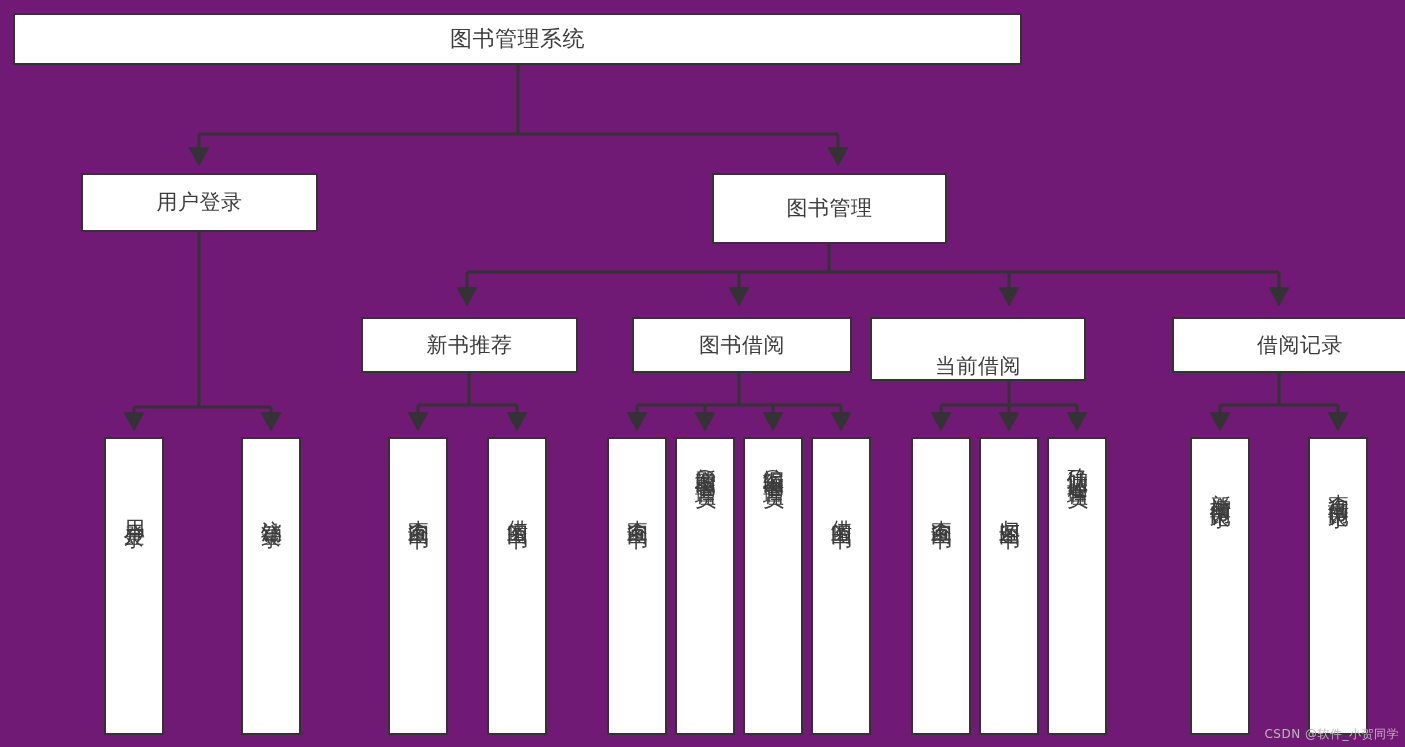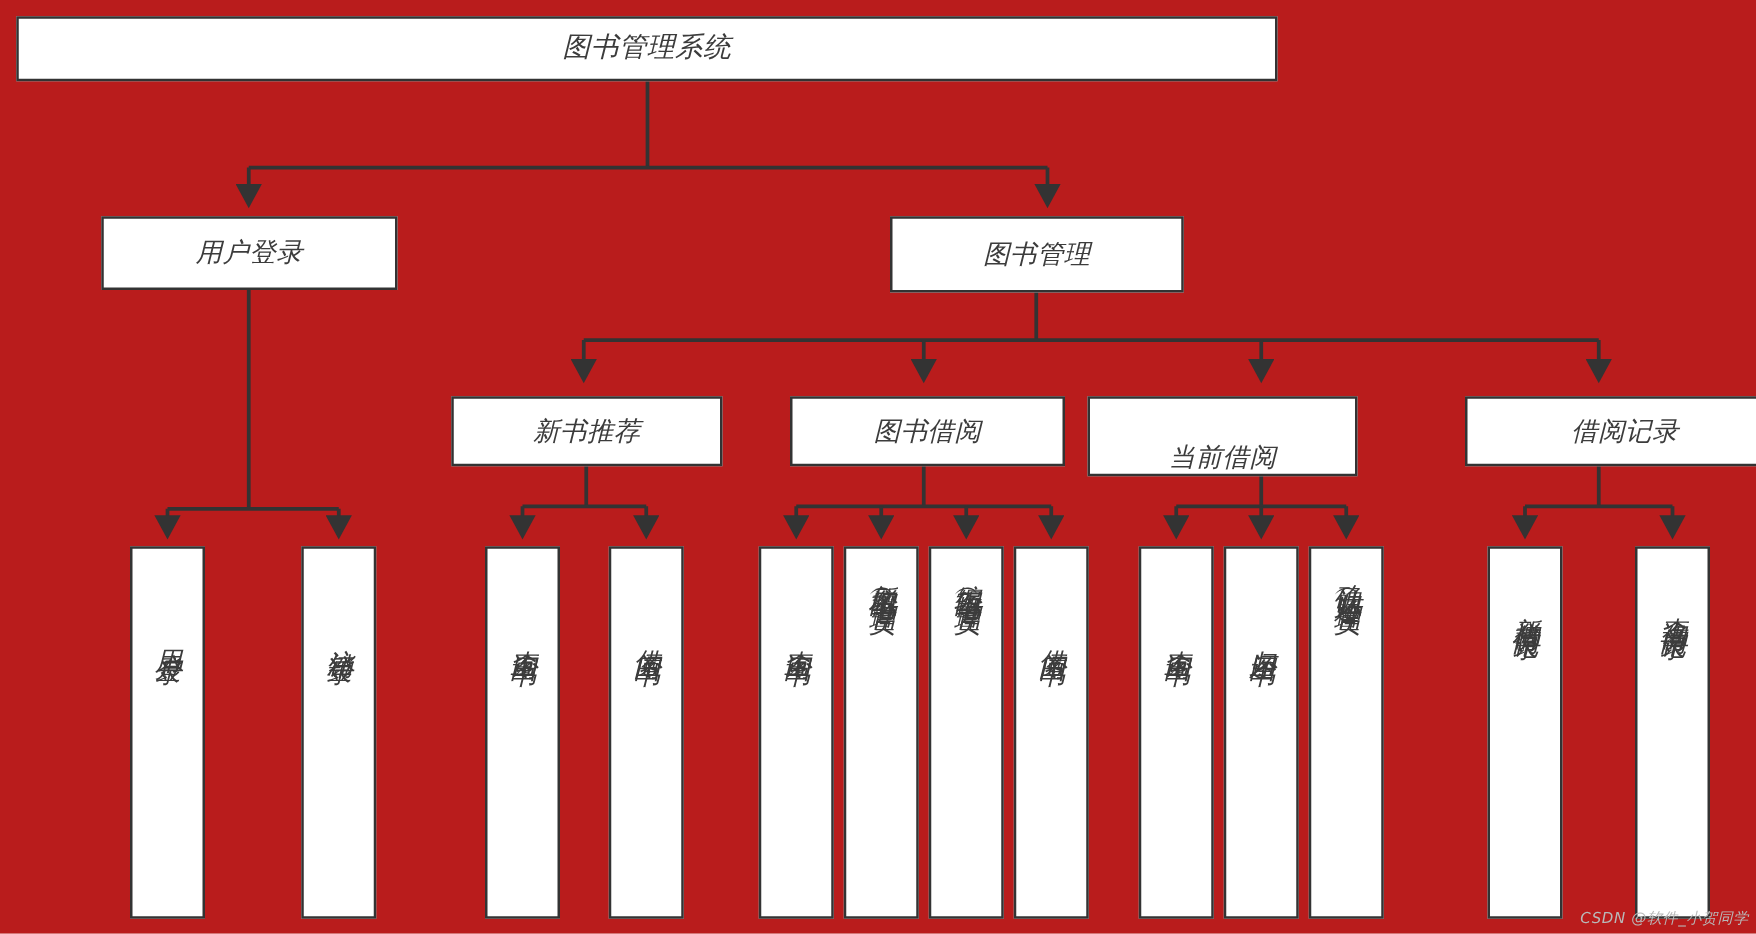--- a/index.html
+++ b/index.html
@@ -8,23 +8,22 @@
     padding: 0;
     background: #ffffff;
   }
   body {
     font-family: "DejaVu Sans", "Liberation Sans", sans-serif;
   }
   #diagram-root {
     position: relative;
     width: 1405px;
     height: 747px;
-    background: #b91c1c;
+    background: #701a75;
     overflow: hidden;
-    font-style: italic;
   }
   #diagram-svg {
     position: absolute;
     left: 0;
     top: 0;
     width: 1405px;
     height: 747px;
   }
   .node {
     position: absolute;
@@ -139,21 +138,21 @@
   </svg>
 
   <div class="node root horizontal" style="left:13px; top:13px; width:1009px; height:52px;">
     <span class="node-label">图书管理系统</span>
   </div>
 
   <div class="node horizontal" style="left:81px; top:173px; width:237px; height:59px;">
     <span class="node-label">用户登录</span>
   </div>
 
-  <div class="node horizontal" style="left:712px; top:173px; width:235px; height:61px;">
+  <div class="node horizontal" style="left:712px; top:173px; width:235px; height:71px;">
     <span class="node-label">图书管理</span>
   </div>
 
   <div class="node horizontal" style="left:361px; top:317px; width:217px; height:56px;text-align:center;">
     <span class="node-label">新书推荐</span>
   </div>
 
   <div class="node horizontal" style="left:632px; top:317px; width:220px; height:56px;">
     <span class="node-label">图书借阅</span>
   </div>

